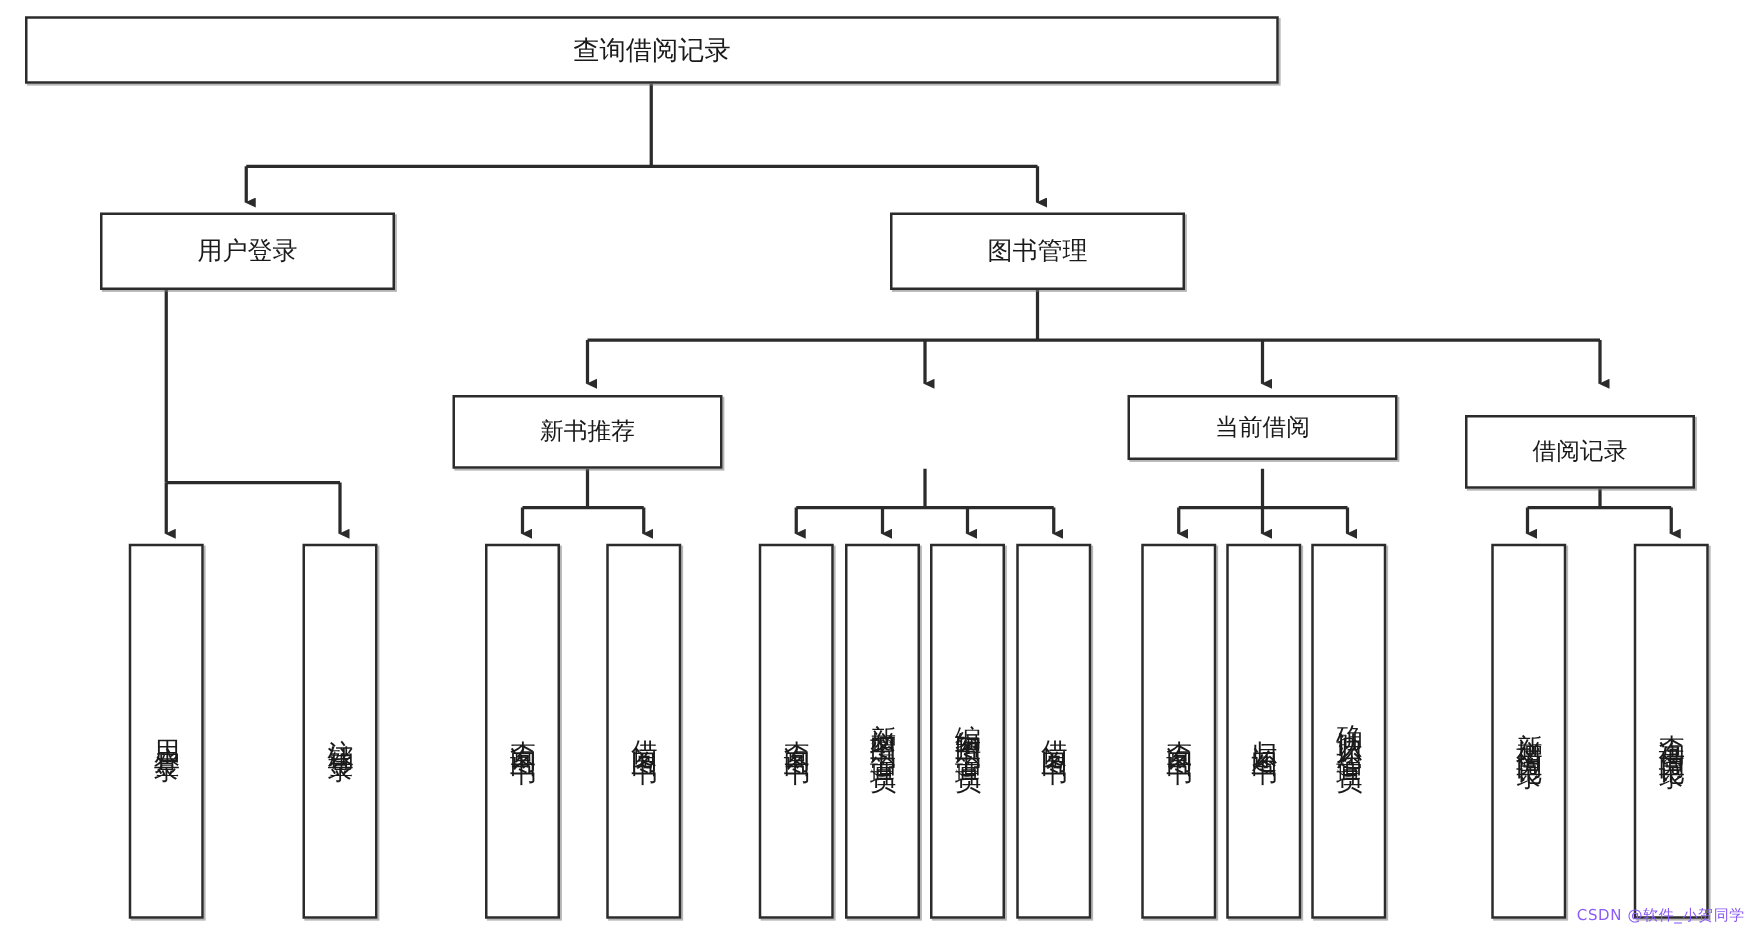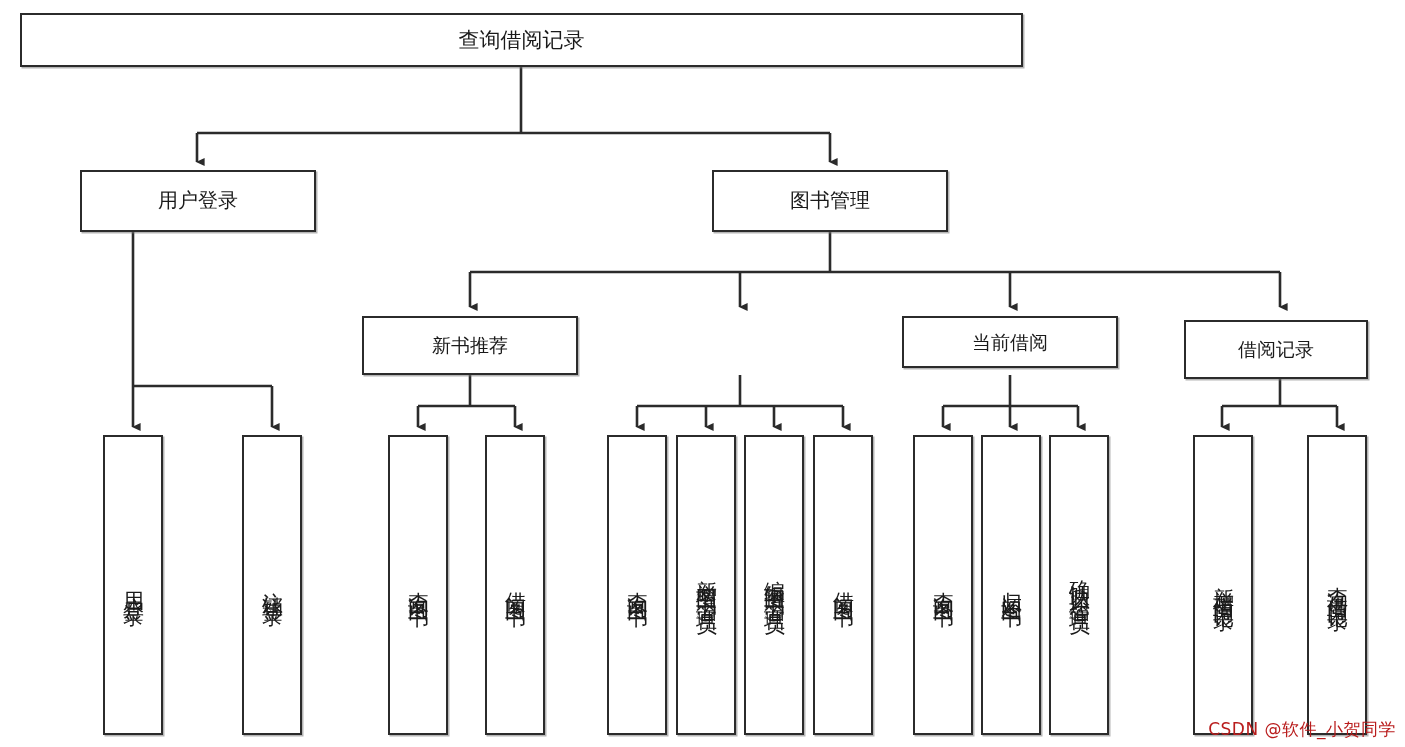--- a/index.html
+++ b/index.html
@@ -59,22 +59,22 @@
     -webkit-writing-mode: vertical-rl;
     letter-spacing: 5px;
     font-size: 21px;
     line-height: 1;
     white-space: nowrap;
   }
   #watermark {
     position: absolute;
     right: 9px;
     bottom: 6px;
-    font-size: 17px;
-    color: #b91c1c;
+    font-size: 12px;
+    color: #8b5cf6;
     letter-spacing: 0.5px;
     z-index: 5;
     white-space: nowrap;
   }
 </style>
 </head>
 <body>
 
 <div id="diagram-root">
 
@@ -138,21 +138,21 @@
   <div class="node lvl3" style="left:362px; top:316px; width:216px; height:59px;">
     <span class="label">新书推荐</span>
   </div>
 
   <div class="node lvl2" style="left:712px; top:170px; width:236px; height:62px;">
     <span class="label">图书管理</span>
   </div>
   <div class="node lvl3" style="left:902px; top:316px; width:216px; height:52px;">
     <span class="label">当前借阅</span>
   </div>
-  <div class="node lvl3" style="left:1172px; top:320px; width:184px; height:59px;margin-left:12px;">
+  <div class="node lvl3" style="left:1172px; top:332px; width:184px; height:59px;">
     <span class="label">借阅记录</span>
   </div>
 
   <div class="node leaf" style="left:103px; top:435px; width:60px; height:300px;">
     <span class="label">用户登录</span>
   </div>
   <div class="node leaf" style="left:242px; top:435px; width:60px; height:300px;">
     <span class="label">注销登录</span>
   </div>
 

